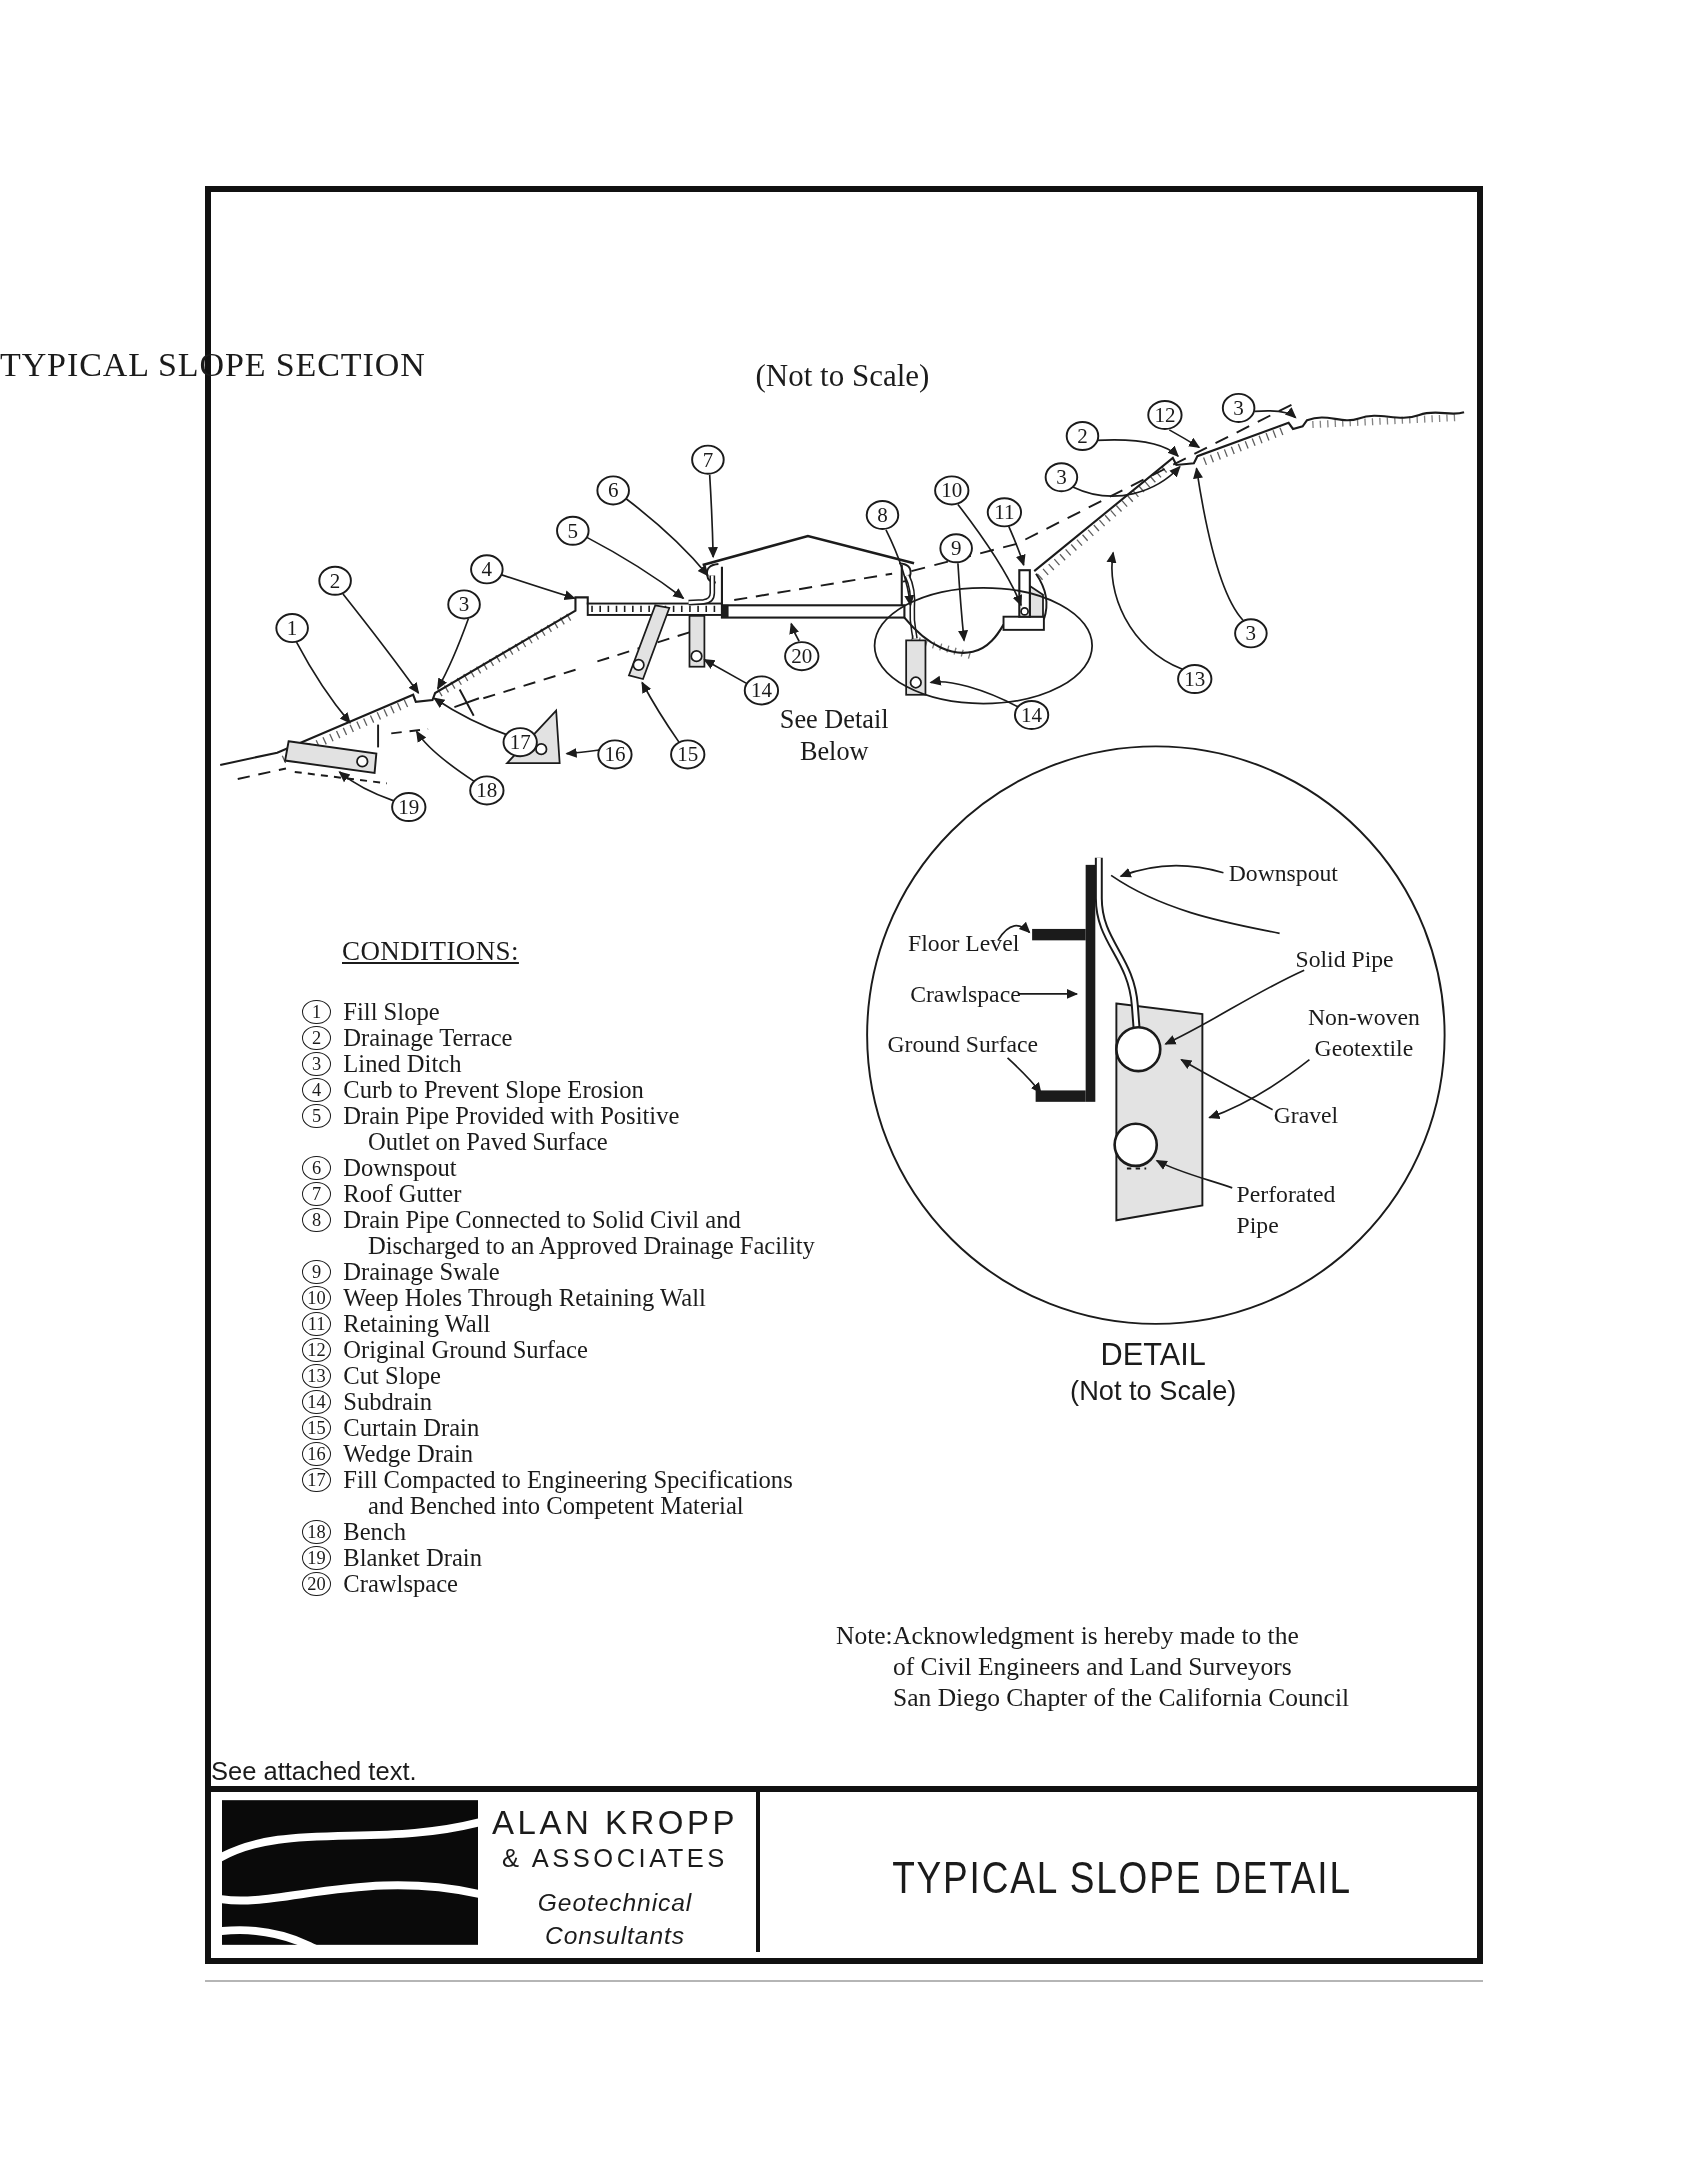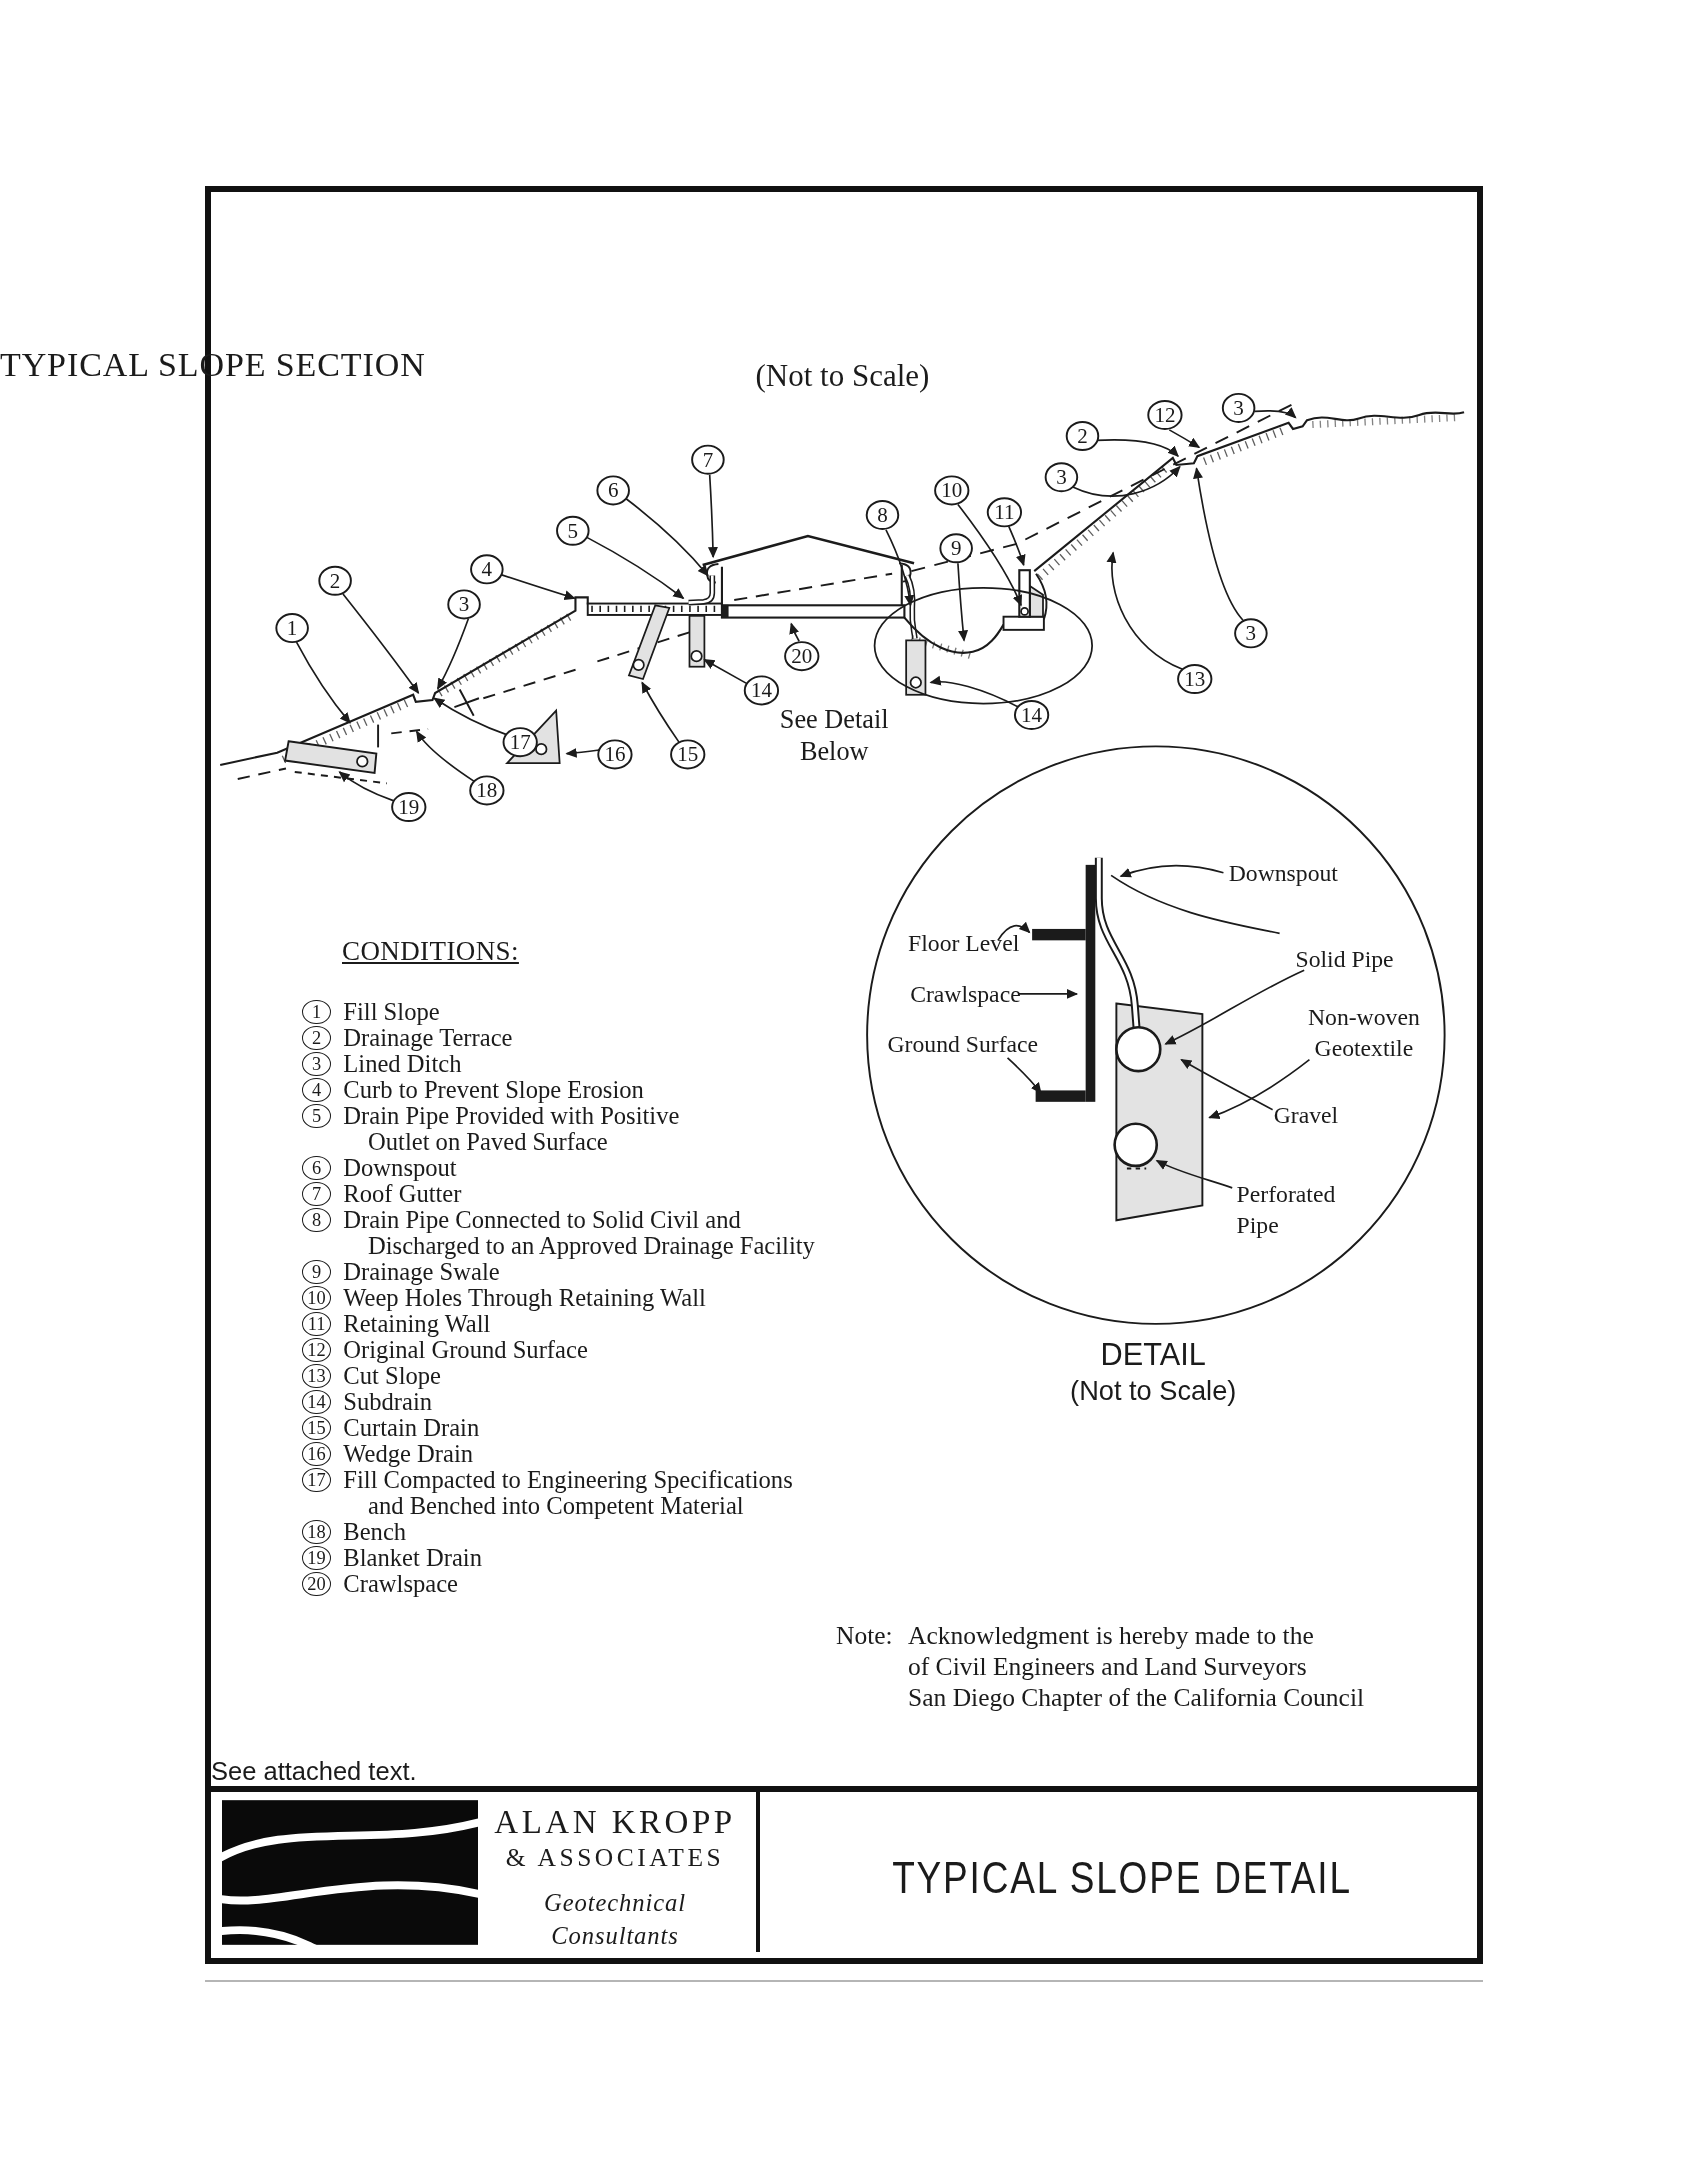--- a/index.html
+++ b/index.html
@@ -17,29 +17,29 @@
            text-decoration:underline;letter-spacing:0.4px;}
   .crow{display:flex;align-items:center;height:26px;font-size:24.6px;white-space:nowrap;}
   .cnum{display:inline-flex;align-items:center;justify-content:center;flex:0 0 auto;
         width:29px;height:24.6px;border:1.8px solid #1b1b1b;border-radius:50%;
         font-size:18.4px;margin-right:12.3px;box-sizing:border-box;}
   .ctext{display:inline-block;}
   .cont .ctext{padding-left:66px;}
   
   .note{left:836px;top:1620px;width:614px;font-size:25.5px;line-height:31px;}
   .note .nlabel{position:absolute;left:0;top:0;}
-  .note .nlines{margin-left:72px;}
+  .note .nlines{margin-left:57px;}
   
   .see-attached{left:211px;top:1757px;font-family:"Liberation Sans",sans-serif;font-size:25.5px;}
   
   .tblock{left:205px;top:1792px;width:1278px;height:172px;border:6.1px solid #111;border-top:none;
           box-sizing:border-box;background:#fff;}
   .tb-divider{left:545px;top:0;width:4.4px;height:160px;background:#111;}
   .tb-logo{left:11.4px;top:8px;width:256px;height:145px;}
-  .tb-co{left:268px;top:12.3px;width:272px;text-align:center;font-family:Liberation Serif, serif;}
+  .tb-co{left:268px;top:12.3px;width:272px;text-align:center;font-family:Liberation Sans, sans-serif;}
   .tb-co .l1{font-size:33px;letter-spacing:3.5px;}
   .tb-co .l2{font-size:25.5px;letter-spacing:3.5px;margin-top:1.8px;}
   .tb-co .l3{font-size:24.6px;font-style:italic;margin-top:16px;letter-spacing:0.9px;}
   .tb-co .l4{font-size:24.6px;font-style:italic;margin-top:5.3px;letter-spacing:0.9px;}
   .tb-title{left:550px;top:65px;width:722px;text-align:center;
             font-family:"Liberation Sans",sans-serif;font-size:37px;letter-spacing:1.8px;
             transform:scaleY(1.22);}
   .faintline{left:205px;top:1980px;width:1278px;height:1.8px;background:#b5b5b5;}
   svg text{font-family:"Liberation Serif",serif;fill:#1b1b1b;}
   svg .sans{font-family:"Liberation Sans",sans-serif;}

